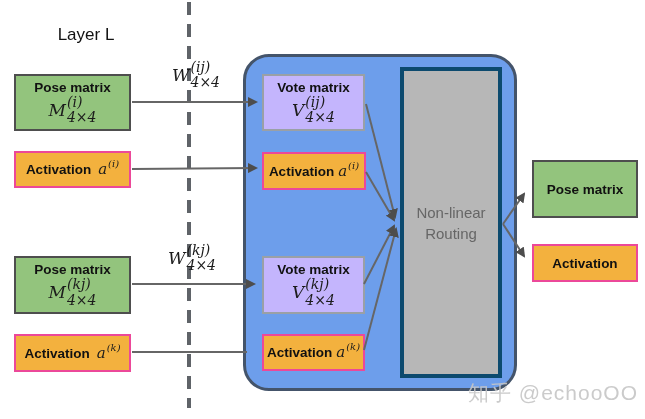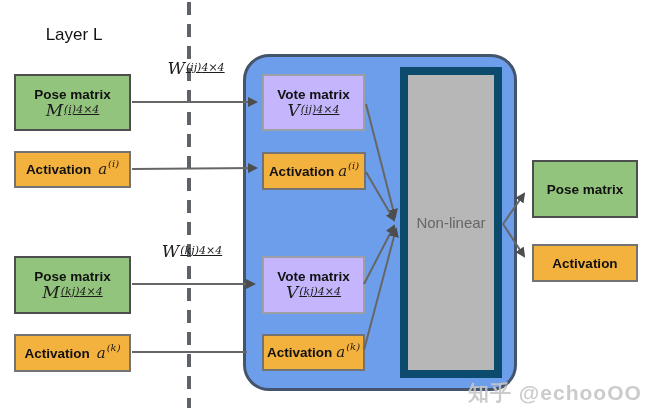--- a/index.html
+++ b/index.html
@@ -11,65 +11,66 @@
   .dashed-line {
     position:absolute; left:187px; top:2px; width:4px; height:406px;
     background:repeating-linear-gradient(to bottom, #5f6368 0 13px, transparent 13px 22px);
   }
   .blue-container {
     position:absolute; left:243px; top:54px; width:274px; height:337px;
     background:#6D9EEB; border:3px solid #44546A; border-radius:26px; box-sizing:border-box;
   }
   .routing-box {
     position:absolute; left:400px; top:67px; width:102px; height:311px; box-sizing:border-box;
-    background:#B7B7B7; border:8px solid #0c4a6e; color:#666666; font-size:15px;
+    background:#B7B7B7; border:4px solid #0c4a6e; color:#666666; font-size:15px;
     display:flex; flex-direction:column; align-items:center; justify-content:center;
     line-height:1.4; text-align:center;
   }
   .box {
     position:absolute; box-sizing:border-box;
     display:flex; flex-direction:column; align-items:center; justify-content:center;
   }
   .green  { background:#93C47D; border:2px solid #4e4e4e; }
-  .orange { background:#F3B13E; border:2px solid #737373; }
+  .orange { background:#F3B13E; border:2px solid #ec4899; }
   .lightbox { background:#c4b5fd; border:2px solid #9AA0A6; }
   .row { flex-direction:row; gap:7px; }
   .box-label { font-weight:bold; font-size:13.5px; color:#111111; white-space:nowrap; }
   .math {
     display:inline-flex; align-items:center;
     font-family:"DejaVu Serif", serif; font-style:italic; color:#1c1c1c;
   }
   .mbase { font-size:17px; line-height:1; }
   .mbase.small { font-size:15px; }
   .mstack {
-    display:inline-flex; flex-direction:row; align-items:flex-start;
-    font-size:11px; line-height:1.1; margin-left:1px;text-decoration:underline;
+    display:inline-flex; flex-direction:column; align-items:flex-start;
+    font-size:14px; line-height:1.1; margin-left:1px;
   }
   .asup { font-size:10px; font-style:italic; position:relative; top:-6px; margin-left:1px; }
   .wlabel { position:absolute; display:flex; justify-content:center; }
   .arrows { position:absolute; left:0; top:0; pointer-events:none; }
   .watermark {
     position:absolute; left:468px; top:379px; width:170px;
-    font-size:21px; font-weight:bold; color:#c6c6c6; opacity:0.9;
+    font-size:21px; font-weight:normal; color:#c6c6c6; opacity:0.9;
     text-align:right; letter-spacing:1px; white-space:nowrap;
   }
 </style>
 </head>
 <body>
 
 <div class="canvas">
 
-  <div class="title" style="left:19px; top:25px; width:110px;">Layer L</div>
+  <div class="title" style="left:31px; top:25px; width:110px;">Layer L</div>
 
   <div class="dashed-line"></div>
 
   <div class="blue-container"></div>
 
   <div class="routing-box">
     <span>Non-linear</span>
+    <span>Routing</span>
   </div>
 
   <div class="box green" style="left:14px; top:74px; width:117px; height:57px;">
     <div class="box-label">Pose matrix</div>
     <span class="math">
       <span class="mbase">M</span>
       <span class="mstack">
         <span>(i)</span>
         <span>4×4</span>
       </span>

